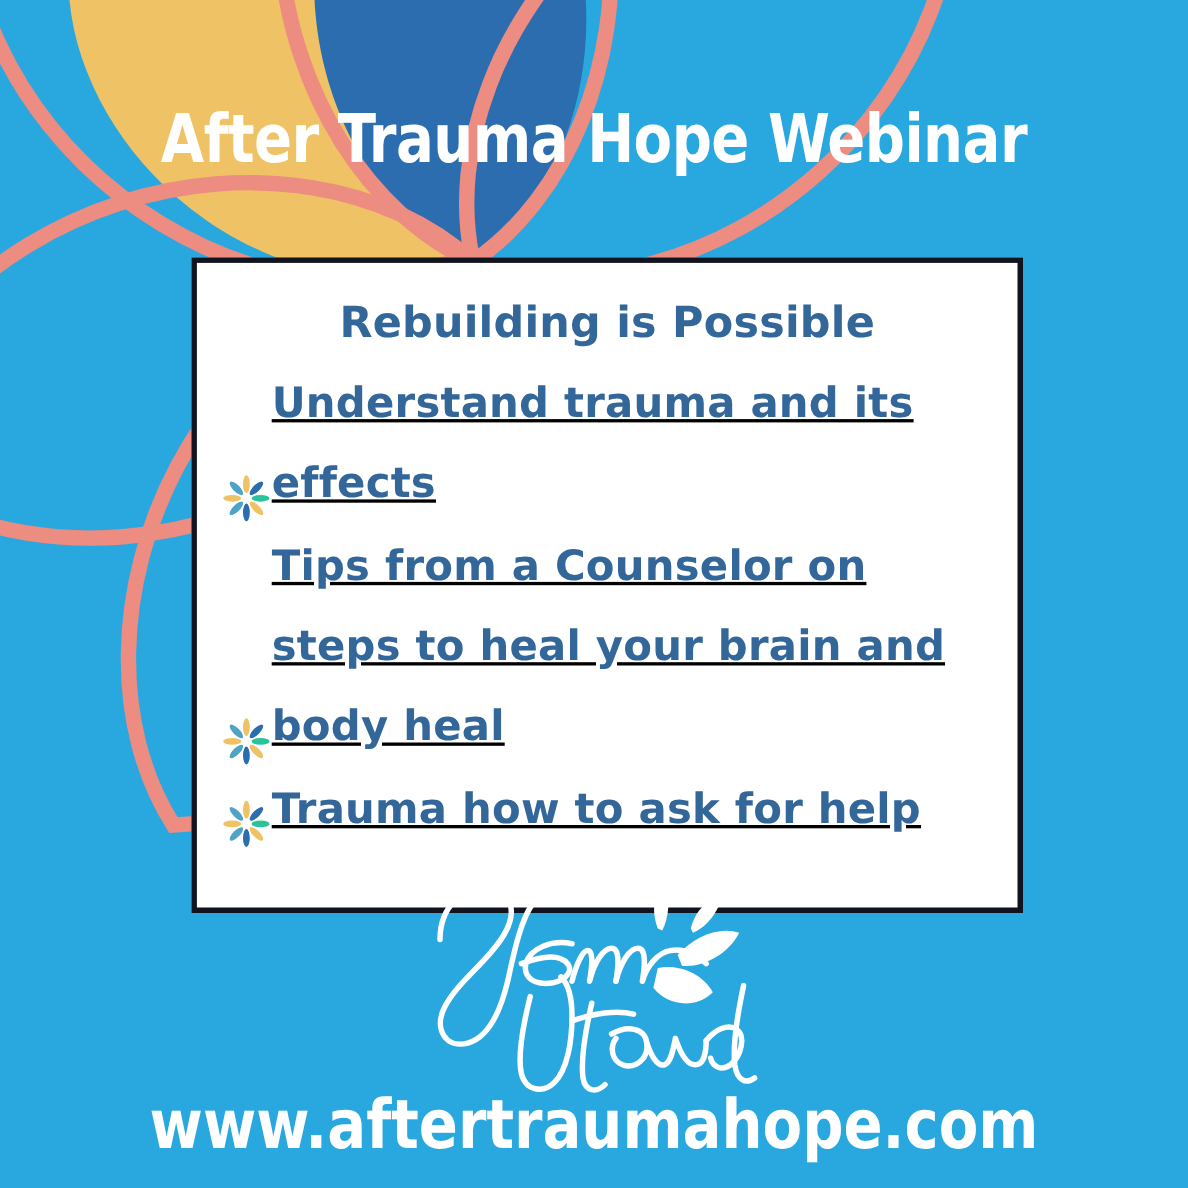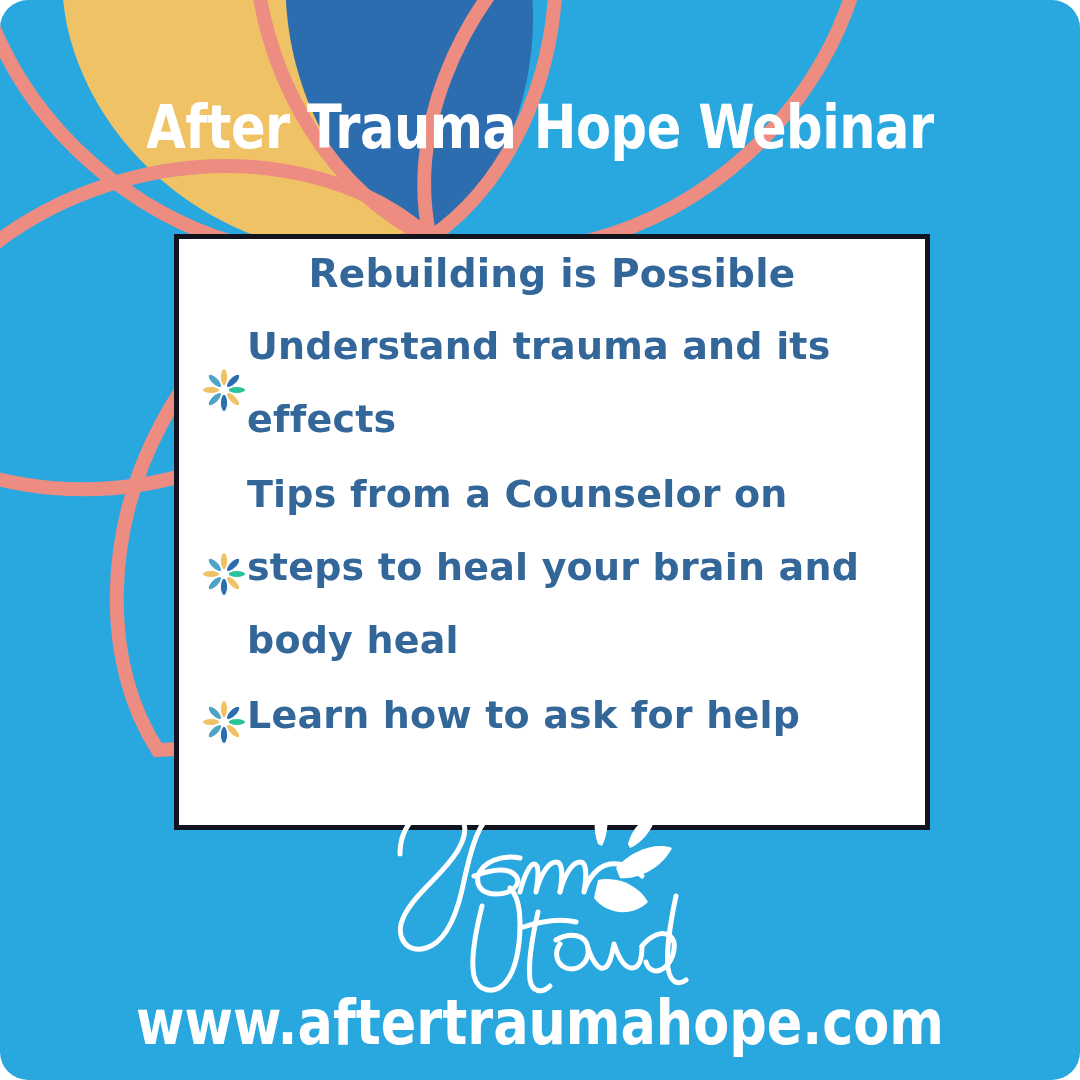--- a/index.html
+++ b/index.html
@@ -7,21 +7,20 @@
     padding: 0;
     background: #ffffff;
   }
   #poster {
     position: relative;
     width: 1080px;
     height: 1080px;
     overflow: hidden;
     background: #29A8E0;
     font-family: "Liberation Sans", sans-serif;
-    border-radius: 28px;
   }
 
   
   #floral {
     position: absolute;
     left: 0; top: 0;
     width: 1080px; height: 1080px;
     pointer-events: none;
   }
 
@@ -52,38 +51,39 @@
     width: 756px;
     height: 596px;
     background: #FFFFFF;
     border: 5px solid #11131F;
     box-sizing: border-box;
     overflow: hidden;
   }
   #card-inner {
     position: absolute;
     left: 0; top: 0; right: 0; bottom: 0;
-    padding: 12px 16px 0 16px;
+    padding: 32px 16px 0 16px;
     box-sizing: border-box;
   }
   #card-heading {
     text-align: center;
     color: #336699;
     font-family: "DejaVu Sans", "Liberation Sans", sans-serif;
     font-weight: 700;
     font-size: 39px;
     line-height: 1.2;
     letter-spacing: 0.2px;
     margin-bottom: 12px;
   }
   .bullet-row {
     display: flex;
-    align-items: center;
+    align-items: flex-end;
     margin: 0 0 2px 0;
     padding-left: 6px;
+    text-decoration: underline;
   }
   .bullet-icon {
     flex: 0 0 auto;
     width: 46px;
     height: 46px;
     margin-top: 14px;
     margin-right: 0px;
   }
   .bullet-text {
     color: #336699;
@@ -268,21 +268,21 @@
                 <ellipse cx="0" cy="-28" rx="8" ry="19" fill="#4FA3C7" stroke="#FFFFFF" stroke-width="2.5"></ellipse>
               </g>
             <g transform="rotate(270)">
                 <ellipse cx="0" cy="-28" rx="8" ry="19" fill="#F0C266" stroke="#FFFFFF" stroke-width="2.5"></ellipse>
               </g>
             <g transform="rotate(315)">
                 <ellipse cx="0" cy="-28" rx="8" ry="19" fill="#4FA3C7" stroke="#FFFFFF" stroke-width="2.5"></ellipse>
               </g>
           </g>
         </svg>
-        <span class="bullet-text">Learn how to ask for help</span>
+        <span class="bullet-text">Trauma how to ask for help</span>
       </div>
 
     </div>
   </div>
 
   <svg id="signature" viewBox="0 0 350 215" xmlns="http://www.w3.org/2000/svg" aria-hidden="true">
     <g fill="none" stroke="#FFFFFF" stroke-linecap="round" stroke-linejoin="round">
 
       <path d="M30,66 C30,36 52,16 76,20 C96,23 100,42 88,62 C74,86 46,104 34,128
                C24,148 36,166 56,160 C76,154 86,128 92,102 C98,74 104,48 114,34" stroke-width="5"></path>

